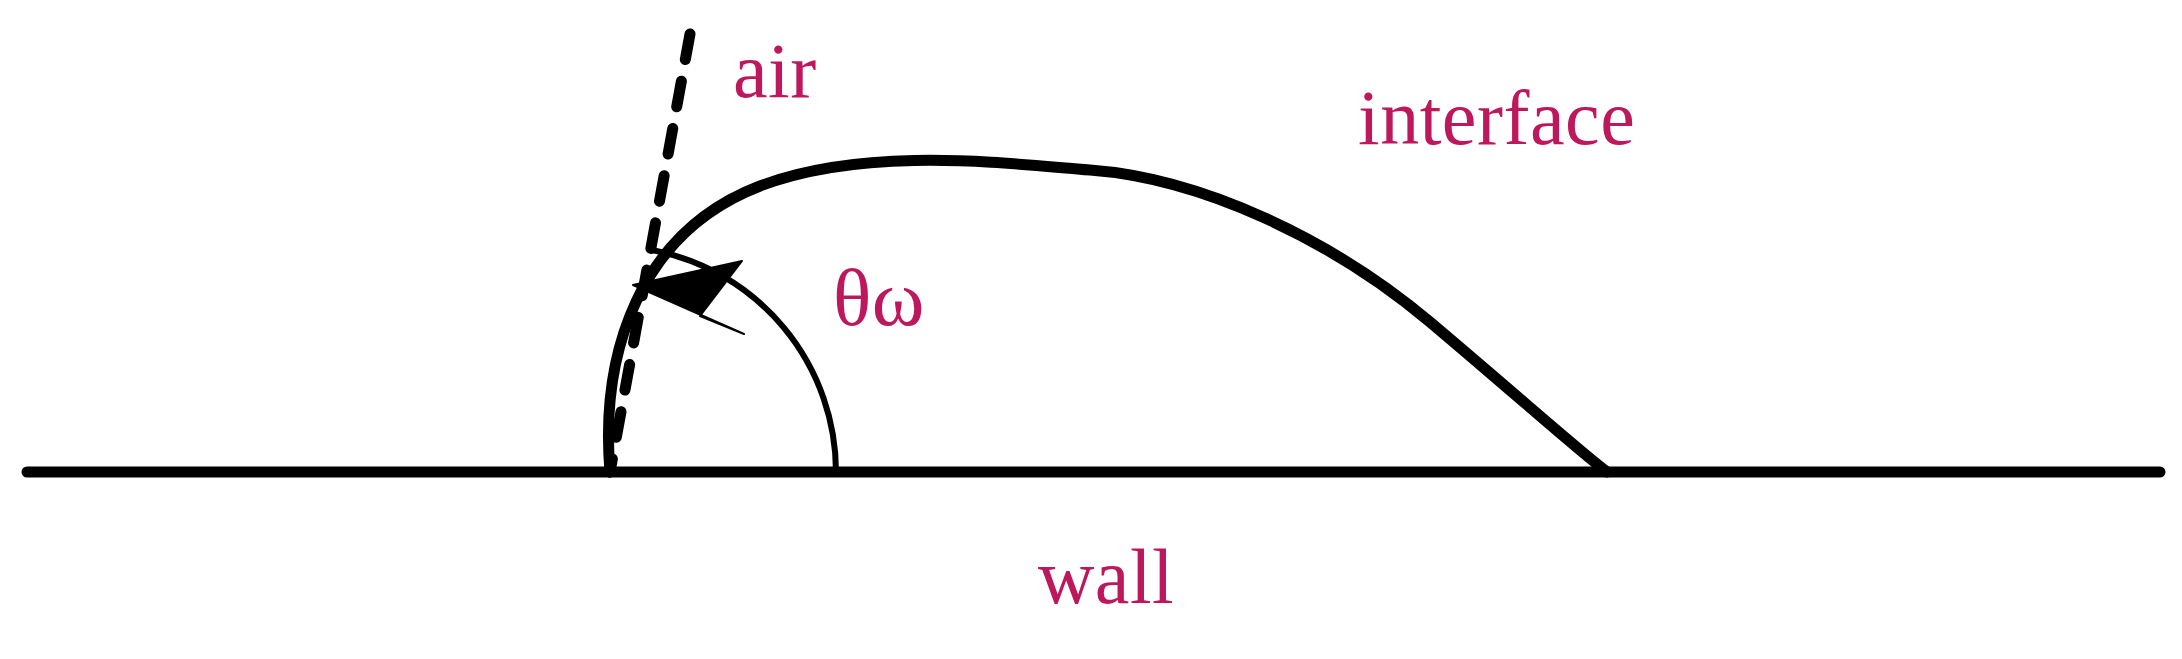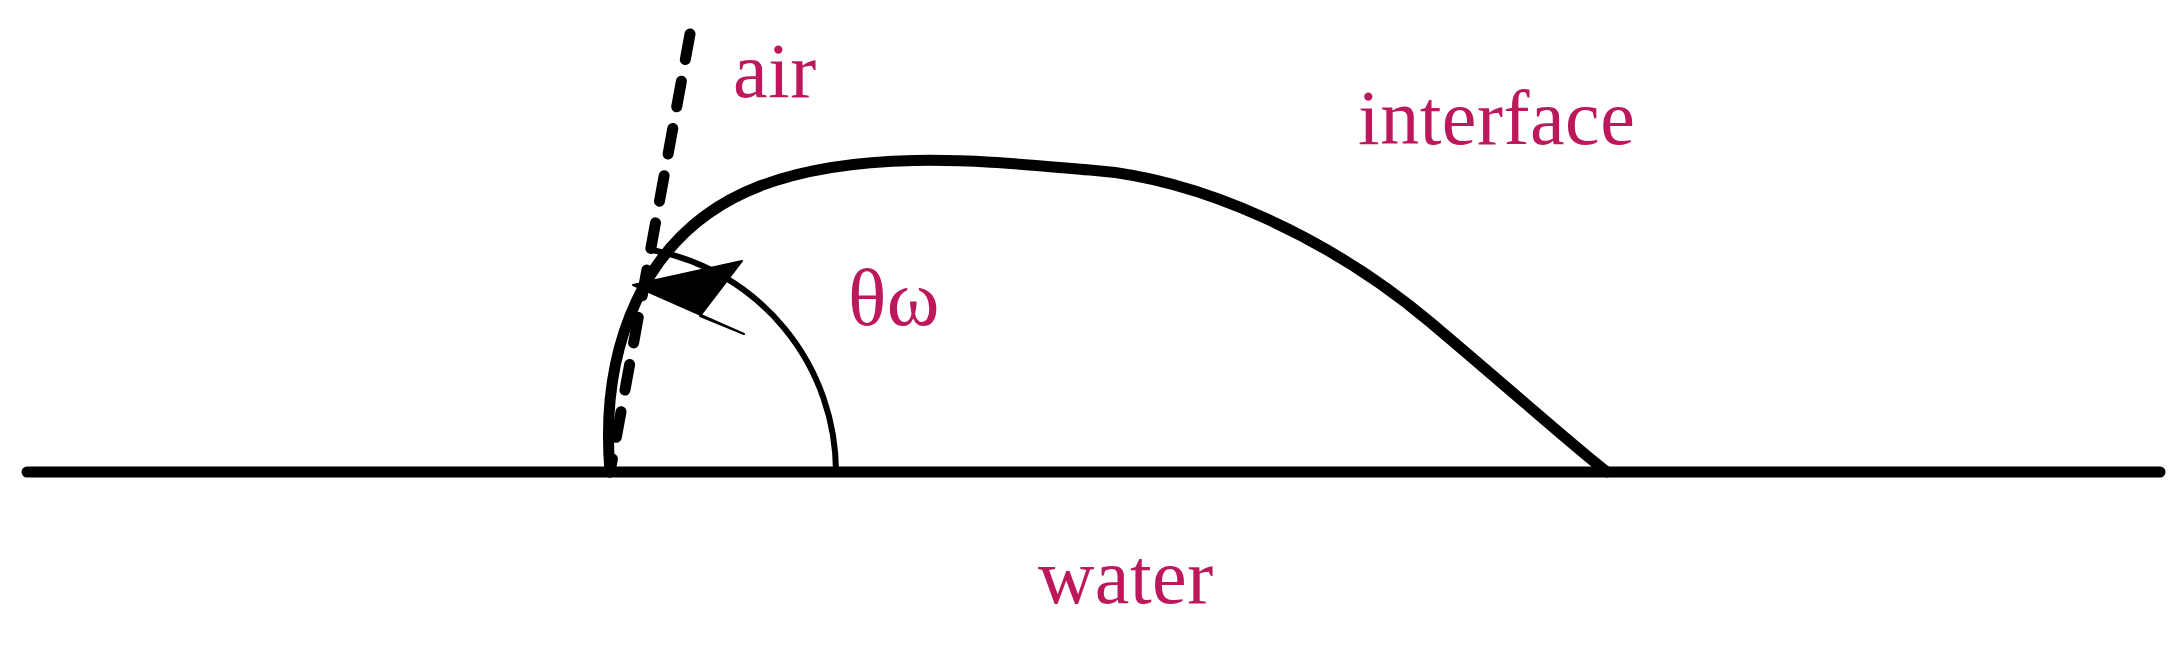--- a/index.html
+++ b/index.html
@@ -32,21 +32,21 @@
     position: absolute;
     color: #be185d;
     font-family: "Liberation Serif", "DejaVu Serif", serif;
     font-weight: 400;
     white-space: nowrap;
     line-height: 1;
     letter-spacing: 0.5px;
   }
   #label-air        { left: 733px;  top: 32px;  font-size: 78px; }
   #label-interface  { left: 1358px; top: 79px;  font-size: 78px; }
-  #label-theta-w    { left: 833px;  top: 258px; font-size: 80px; margin-left: 15px; }
+  #label-theta-w    { left: 833px;  top: 258px; font-size: 80px; }
   #label-liquid     { left: 936px;  top: 322px; font-size: 78px; }
   #label-wall       { left: 1038px; top: 538px; font-size: 78px; }
 </style>
 </head>
 <body>
 
 <div id="diagram-root">
 
   <svg id="figure-svg" viewBox="0 0 2182 659" preserveAspectRatio="none" xmlns="http://www.w3.org/2000/svg">
 
@@ -65,15 +65,15 @@
     <polygon id="tangent-arrow-head" points="633,285 742,261 700,316 744,334" fill="#000000" stroke="#000000" stroke-width="2" stroke-linejoin="round"></polygon>
   </svg>
 
   <div class="fig-label" id="label-air">air</div>
 
   <div class="fig-label" id="label-interface">interface</div>
 
   <div class="fig-label" id="label-theta-w">θω</div>
 
 
-  <div class="fig-label" id="label-wall">water</div>
+  <div class="fig-label" id="label-wall">wall</div>
 
 </div>
 
 </body></html>

